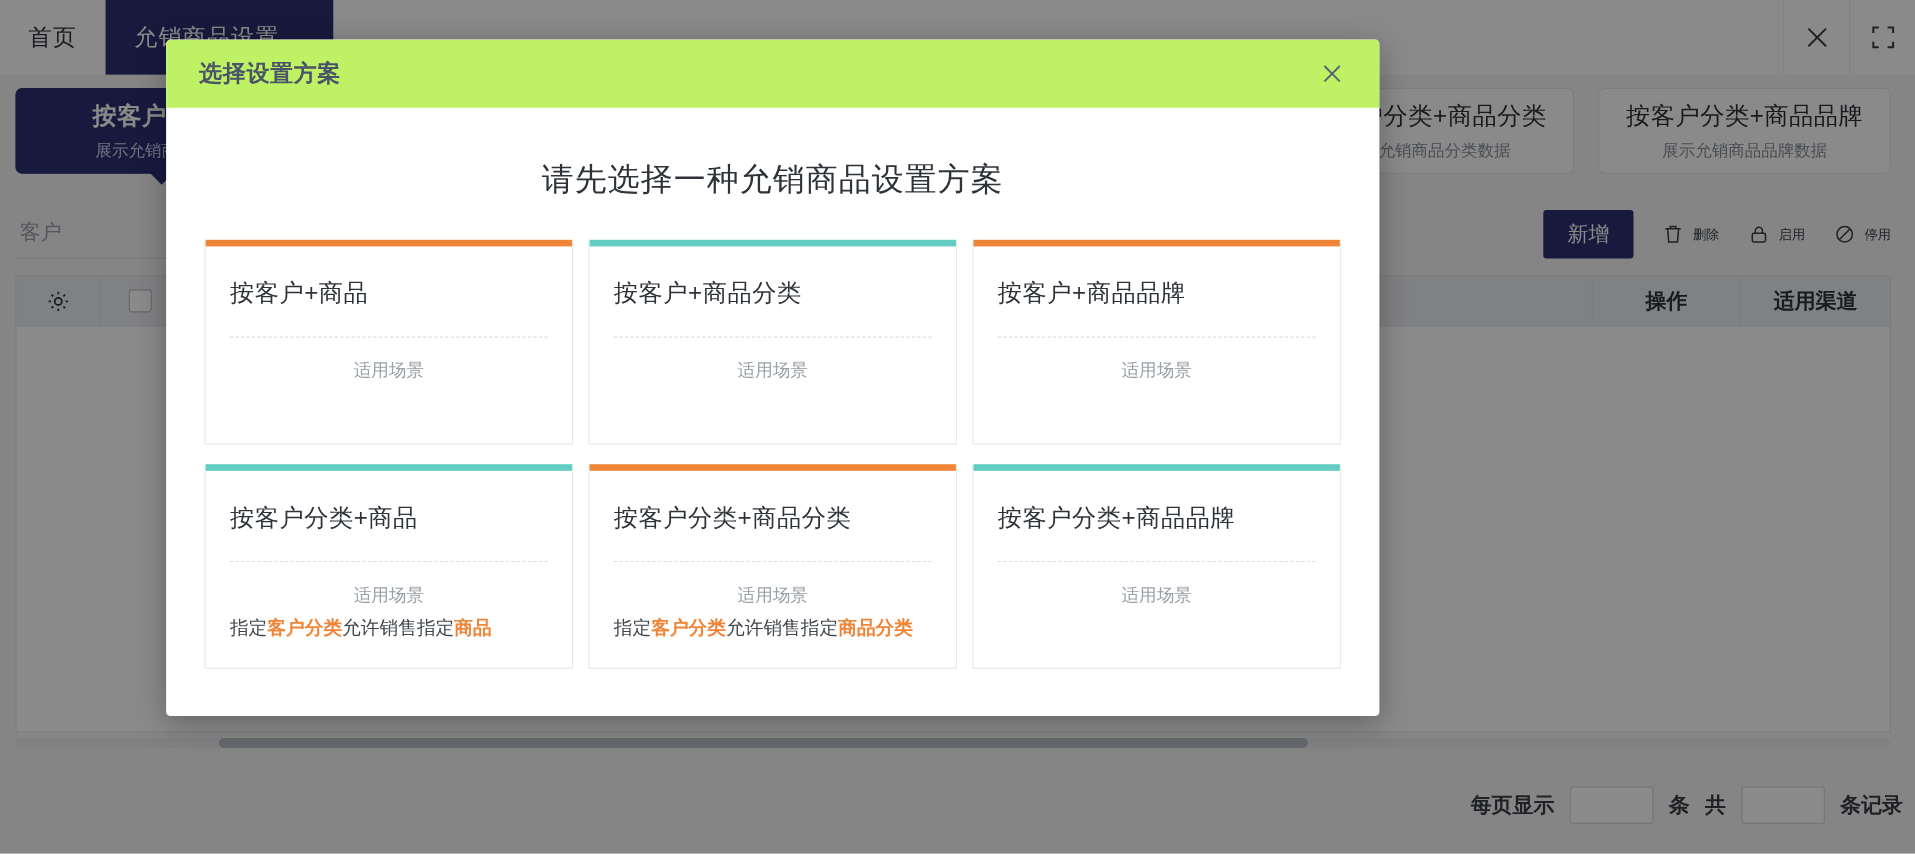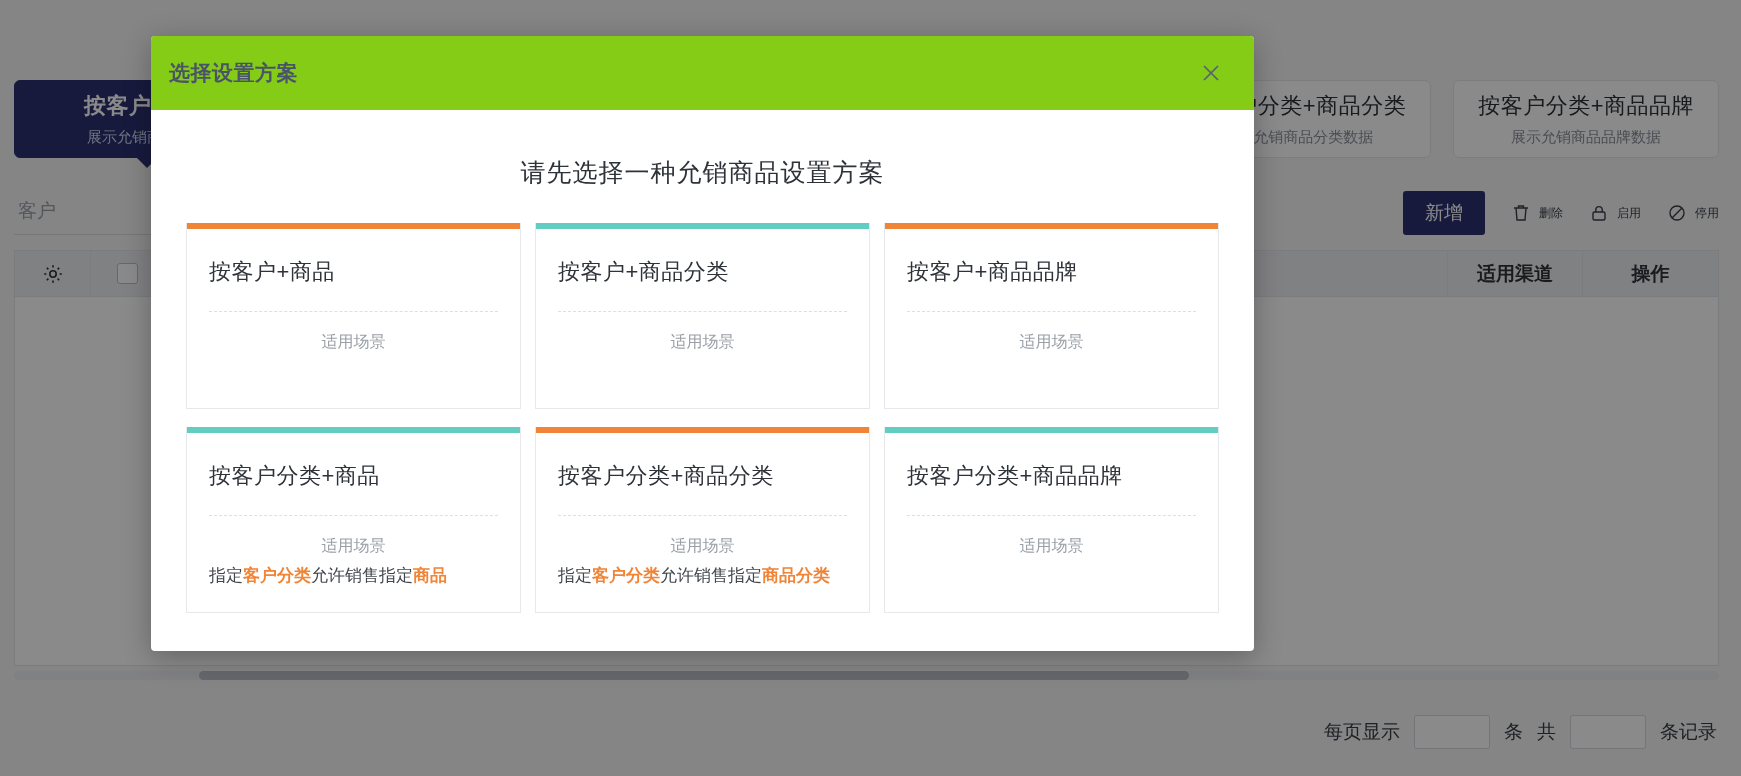--- a/index.html
+++ b/index.html
@@ -125,22 +125,22 @@
   }
   .hscroll .thumb {
     position: absolute; left: 185px; top: 0; width: 990px; height: 9px;
     background: #b9bfc7; border-radius: 5px;
   }
 
   
   .pager {
     position: absolute; left: 0; right: 0; bottom: 0; height: 88px;
     display: flex; align-items: center; justify-content: flex-end;
-    gap: 14px; padding-right: 24px;
-    font-size: 19px; color: #3a3e45;
+    gap: 14px; padding-right: 11px;
+    font-size: 19px; color: #3a3e45; font-weight: bold;
   }
   .pg-box {
     width: 76px; height: 34px; border: 1px solid #d5d9df; border-radius: 3px;
     background: #fff;
   }
 
   
   #dim {
     position: absolute; inset: 0;
     background: rgba(0,0,0,0.46);
@@ -151,39 +151,39 @@
     position: absolute;
     left: 151px; top: 36px;
     width: 1103px; height: 615px;
     background: #ffffff;
     border-radius: 4px;
     box-shadow: 0 6px 28px rgba(0,0,0,.28);
     display: flex; flex-direction: column;
     overflow: hidden;
   }
   .modal-header {
-    height: 74px; background: #84cc16;
+    height: 62px; background: #bef264;
     display: flex; align-items: center;
-    padding: 0 26px 0 18px;
+    padding: 0 26px 0 30px;
     flex: none;
   }
   .modal-title {
     font-size: 21px; font-weight: bold; color: #4a5468; letter-spacing: .5px;
   }
   .modal-header-spacer { flex: 1; }
   .modal-close {
     width: 34px; height: 34px; display: flex; align-items: center; justify-content: center;
     cursor: pointer; color: #5a6172;
   }
   .modal-body {
     flex: 1; padding: 0 35px; overflow: hidden;
   }
   .modal-heading {
     text-align: center;
-    font-size: 25px; color: #2e3239; letter-spacing: 1px;
+    font-size: 29px; color: #2e3239; letter-spacing: 1px;
     padding: 46px 0 34px 0;
   }
   .card-grid {
     display: grid;
     grid-template-columns: repeat(3, 1fr);
     column-gap: 14px;
     row-gap: 18px;
   }
   .opt-card {
     height: 186px;
@@ -215,20 +215,41 @@
     padding: 7px 22px 0 22px;
     white-space: nowrap;
   }
   .hl { color: #f08437; font-weight: bold; }
 </style>
 </head>
 <body>
 
 <div id="app-root">
 
+  <div class="tabbar">
+    <div class="tab home">
+      <span>首页</span>
+    </div>
+    <div class="tab active">
+      <span>允销商品设置</span>
+      <span class="chev">⌄</span>
+    </div>
+    <div class="tabbar-spacer"></div>
+    <div class="tabbar-btn">
+      <svg width="26" height="26" viewBox="0 0 26 26">
+        <line x1="5" y1="5" x2="21" y2="21" stroke="#3a3d44" stroke-width="1.8"></line>
+        <line x1="21" y1="5" x2="5" y2="21" stroke="#3a3d44" stroke-width="1.8"></line>
+      </svg>
+    </div>
+    <div class="tabbar-btn">
+      <svg width="24" height="24" viewBox="0 0 24 24">
+        <path d="M3 8V3h5 M16 3h5v5 M21 16v5h-5 M8 21H3v-5" fill="none" stroke="#3a3d44" stroke-width="1.8"></path>
+      </svg>
+    </div>
+  </div>
 
   <div class="scheme-strip">
     <div class="scheme-card selected">
       <div class="sc-title">按客户+商品</div>
       <div class="sc-sub">展示允销商品数据</div>
     </div>
     <div class="scheme-card">
       <div class="sc-title">按客户+商品分类</div>
       <div class="sc-sub">展示允销商品分类数据</div>
     </div>
@@ -284,22 +305,22 @@
         <circle cx="12" cy="12" r="3.2" fill="none" stroke="#2f333a" stroke-width="1.6"></circle>
         <path d="M12 3.2v2.2 M12 18.6v2.2 M3.2 12h2.2 M18.6 12h2.2
                  M5.8 5.8l1.6 1.6 M16.6 16.6l1.6 1.6
                  M18.2 5.8l-1.6 1.6 M7.4 16.6l-1.6 1.6" fill="none" stroke="#2f333a" stroke-width="1.6"></path>
       </svg>
     </div>
     <div class="th check">
       <span class="checkbox-sq"></span>
     </div>
     <div class="th grow"></div>
+    <div class="th w-op">操作</div>
     <div class="th w-chan">适用渠道</div>
-    <div class="th w-op">操作</div>
   </div>
 
   <div class="table-body"></div>
 
   <div class="hscroll">
     <div class="thumb"></div>
   </div>
 
   <div class="pager">
     <span>每页显示</span>

